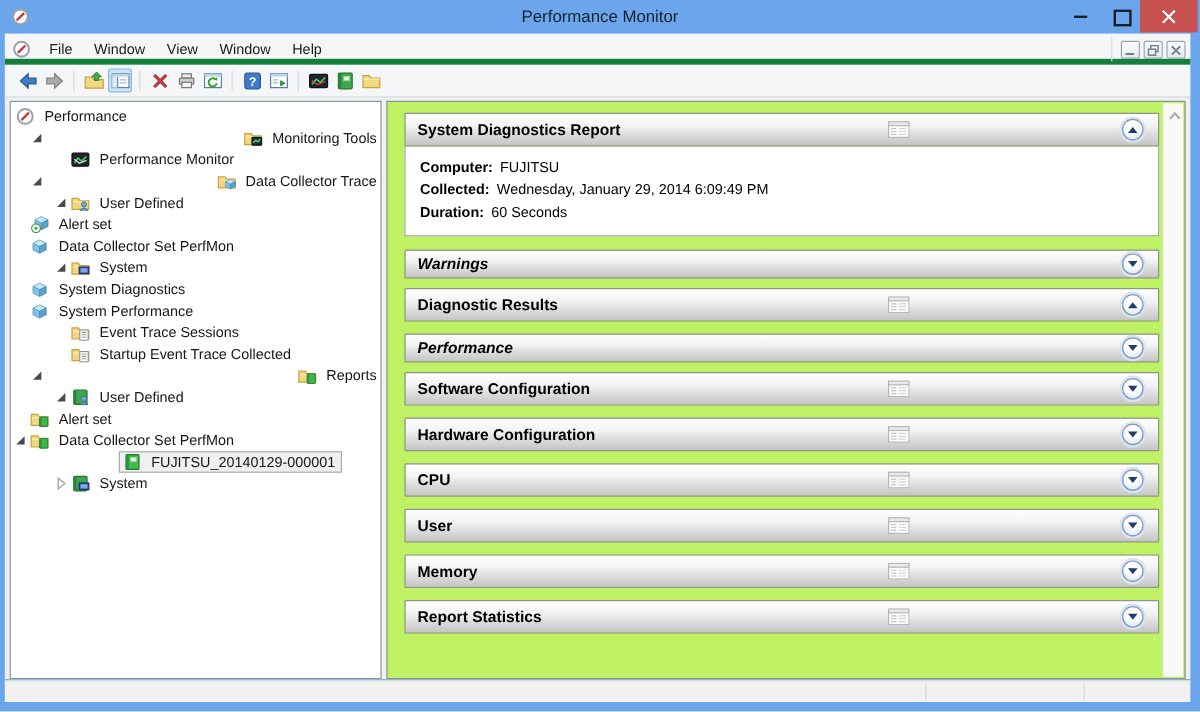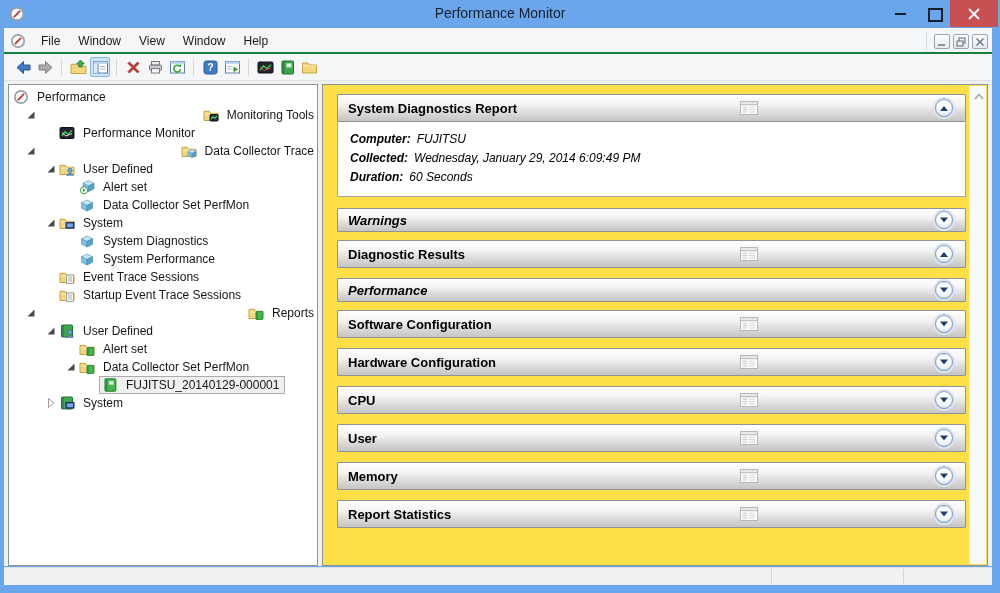--- a/index.html
+++ b/index.html
@@ -14,21 +14,21 @@
     font-size:14px; color:#14202E; }
   .cap-btn { position:absolute; top:0; height:27px; width:34px; cursor:default; }
   .cap-min { right:82px; } .cap-max { right:48px; }
   .cap-min::after { content:""; position:absolute; left:11px; top:13px; width:11px; height:2px; background:#15202C; }
   .cap-max::after { content:""; position:absolute; left:10px; top:8px; width:11px; height:10px; border:2px solid #15202C; }
   .cap-close { right:2px; width:48px; background:#C75050; }
   .cap-close svg { position:absolute; left:18px; top:8px; }
 
   
   .menubar { position:absolute; left:4px; right:8px; top:28px; height:26px; background:#F5F6F7;
-    border-bottom:2px solid #15803d; }
+    border-bottom:5px solid #15803d; }
   .menubar .app-ic { position:absolute; left:6px; top:5px; width:16px; height:16px; }
   .menu-items { position:absolute; left:28px; top:0; height:26px; display:flex; align-items:center; }
   .menu-item { padding:4px 9px; font-size:12px; color:#1A1A1A; }
   .mdi-box { position:absolute; right:4px; top:3px; display:flex; gap:3px; padding-left:7px;
     border-left:1px solid #D8DCE0; height:20px; align-items:center; }
   .mdi-btn { width:16px; height:15px; background:linear-gradient(#FDFDFD,#E6E9ED);
     border:1px solid #98A6B8; border-radius:2px; position:relative; }
   .mdi-btn svg { position:absolute; left:2px; top:2px; }
 
   
@@ -36,32 +36,32 @@
     border-bottom:1px solid #E2E2E2; display:flex; align-items:center; padding-left:8px; }
   .tbicon { width:20px; height:20px; margin:0 1px; display:flex; align-items:center; justify-content:center; }
   .tbicon svg { width:17px; height:17px; }
   .tb-sep { width:1px; height:17px; background:#D7D7D7; margin:0 5px; }
   .tbicon.selected { background:#CDE4F7; border:1px solid #84B7E4; border-radius:2px; }
 
   
   .workspace { position:absolute; left:4px; right:8px; top:81px; height:485px; background:#EEF0F1; }
   .tree-panel { position:absolute; left:4px; top:3px; width:310px; bottom:0; background:#fff;
     border:1px solid #8E9299; overflow:hidden; padding-top:3px; }
-  .right-panel { position:absolute; left:318px; right:4px; top:3px; bottom:0; background:#fde047;
+  .right-panel { position:absolute; left:318px; right:4px; top:3px; bottom:0; background:#bef264;
     border:1px solid #8E9299; }
 
   
   .trow { height:18px; display:flex; align-items:center; font-size:12px; color:#161616; white-space:nowrap; }
   .exp { width:16px; height:16px; flex:none; }
   .exp svg { width:16px; height:16px; }
   .ticon { width:16px; height:16px; flex:none; margin-right:5px; }
   .ticon svg { width:16px; height:16px; }
   .tlabel { padding:1px 3px; }
   .lvl0 { padding-left:4px; } .lvl1 { padding-left:14px;justify-content:space-between; } .lvl2 { padding-left:34px; }
-  .lvl3 { padding-left:54px; } .lvl4 { padding-left:74px; }
+  .lvl3 { } .lvl4 { padding-left:74px; }
   .trow.selected .sel-wrap { background:#F0F0F0; border:1px solid #ADADAD; display:flex;
     align-items:center; padding:0 2px; height:18px; }
   .sel-wrap { display:flex; align-items:center; }
 
   
   .sections { position:absolute; left:14px; right:21px; top:9px; bottom:2px; }
   .sec-bar { position:relative; height:28px; border:1px solid #929292; border-radius:1px;
     background:linear-gradient(to bottom,#FFFFFF 0%,#F3F3F3 38%,#DCDCDC 66%,#C5C5C5 100%);
     box-shadow:inset 0 1px 0 #fff; margin-bottom:10px; }
   .sec-bar.slim { height:24px; margin-bottom:8px; }
@@ -71,21 +71,21 @@
   .sec-bar.italic .sec-title { font-style:italic; }
   .menu-ic { position:absolute; left:65.5%; top:50%; transform:translate(-50%,-50%); width:18px; height:14px; }
   .toggle { position:absolute; right:12px; top:50%; transform:translateY(-50%); width:18px; height:18px;
     border-radius:50%; border:1px solid #7D99BE; box-shadow:0 0 0 2px #D9E4F0;
     background:radial-gradient(circle at 50% 30%,#FFFFFF 45%,#E3EBF4 75%,#C8D6E8); }
   .toggle::after { content:""; position:absolute; left:50%; top:50%; width:0; height:0;
     border:4px solid transparent; }
   .toggle.up::after { border-bottom:5px solid #1C3E6E; transform:translate(-50%,-68%); }
   .toggle.down::after { border-top:5px solid #1C3E6E; transform:translate(-50%,-28%); }
   .details-box { border:1px solid #A6A6A6; border-top:none; background:#fff;
-    padding:8px 12px 9px; margin-bottom:11px;font-style:italic; }
+    padding:8px 12px 9px; margin-bottom:11px; }
   .dline { font-size:12px; line-height:19px; color:#000; }
   .dline b { margin-right:6px; }
 
   
   .vscroll { position:absolute; right:1px; top:1px; bottom:1px; width:17px; background:#F9F9F9;
     border-left:1px solid #ECECEC; }
   .vscroll svg { position:absolute; left:4px; top:7px; }
 
   
   .statusbar { position:absolute; left:4px; right:8px; top:567px; height:18px; background:#F1F1F1;
@@ -379,21 +379,21 @@
           <span class="exp"></span>
           <span class="sel-wrap">
             <span class="ticon"><svg viewBox="0 0 16 16">
                 <path d="M1 5 L1 13.5 L15 13.5 L15 6.3 L7.8 6.3 L6.3 4.3 L1 4.3 Z" fill="#F1D77F" stroke="#C7A23F" stroke-width="1"></path>
                 <path d="M1.8 7.2 H14.2" stroke="#FAEBB4" stroke-width="1"></path>
                 <rect x="7.5" y="6" width="7" height="8.5" fill="#FDFDFD" stroke="#8B8B8B" stroke-width="0.8"></rect>
                 <line x1="9" y1="8" x2="13" y2="8" stroke="#97A3AF" stroke-width="0.9"></line>
                 <line x1="9" y1="10" x2="13" y2="10" stroke="#97A3AF" stroke-width="0.9"></line>
                 <line x1="9" y1="12" x2="13" y2="12" stroke="#97A3AF" stroke-width="0.9"></line>
               </svg></span>
-            <span class="tlabel">Startup Event Trace Sessions</span>
+            <span class="tlabel">Startup Event Trace Collected</span>
           </span>
         </div>
         <div class="trow lvl1">
           <span class="exp"><svg viewBox="0 0 16 16">
               <path d="M4.5 11.5 L11.5 11.5 L11.5 4.5 Z" fill="#4A4A4A"></path>
             </svg></span>
           <span class="sel-wrap">
             <span class="ticon"><svg viewBox="0 0 16 16">
                 <path d="M1 5 L1 13.5 L15 13.5 L15 6.3 L7.8 6.3 L6.3 4.3 L1 4.3 Z" fill="#F1D77F" stroke="#C7A23F" stroke-width="1"></path>
                 <path d="M1.8 7.2 H14.2" stroke="#FAEBB4" stroke-width="1"></path>

